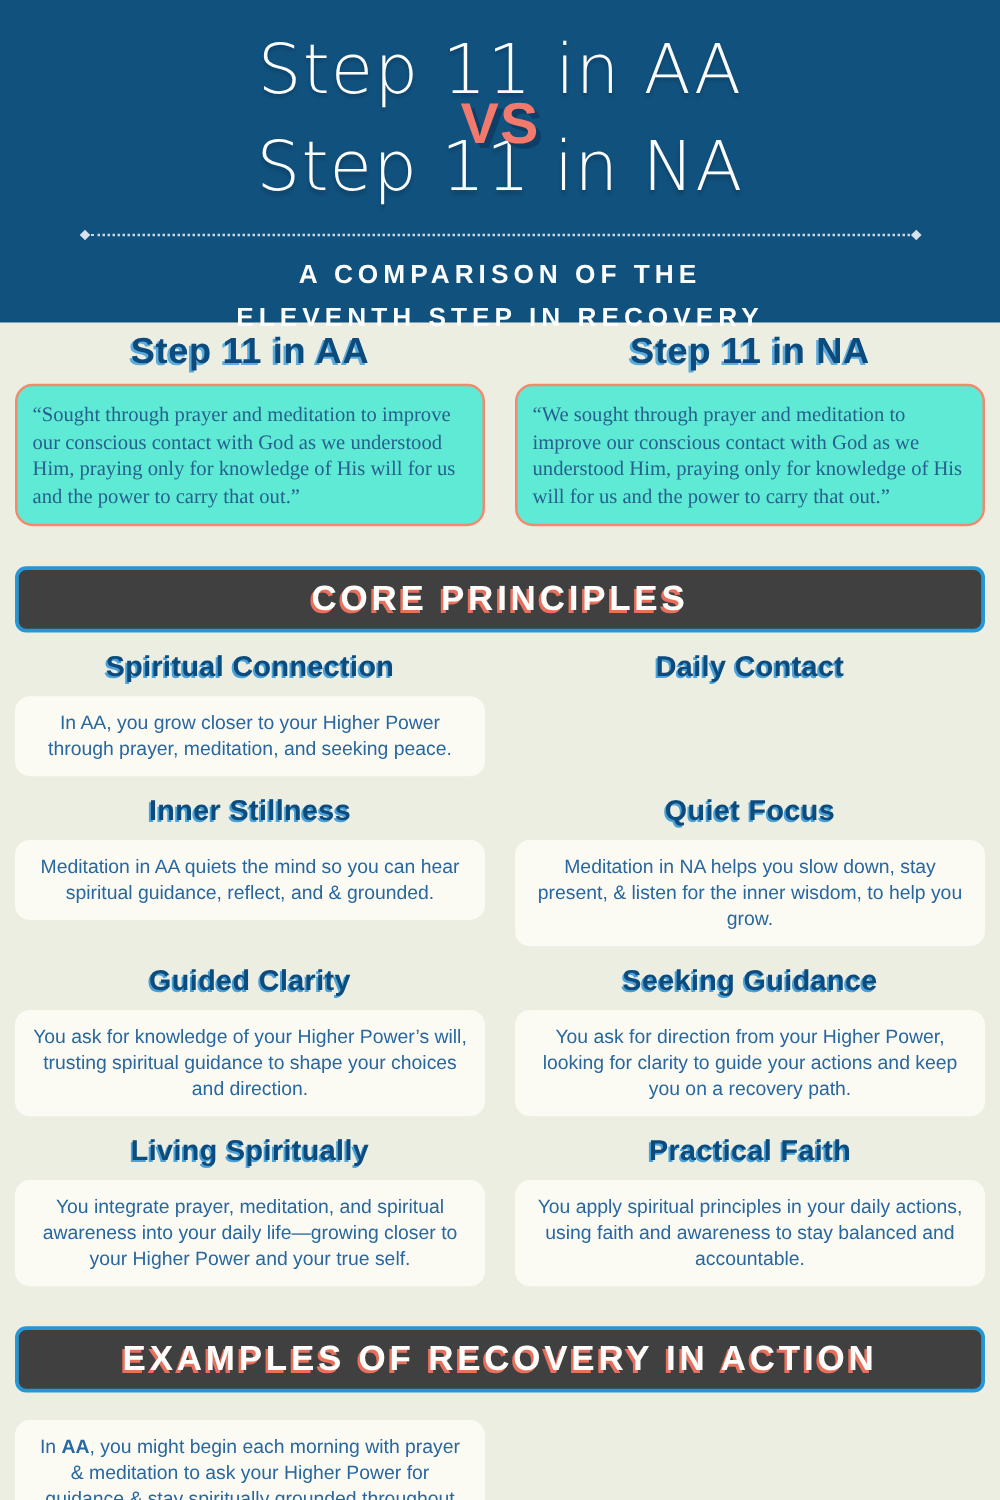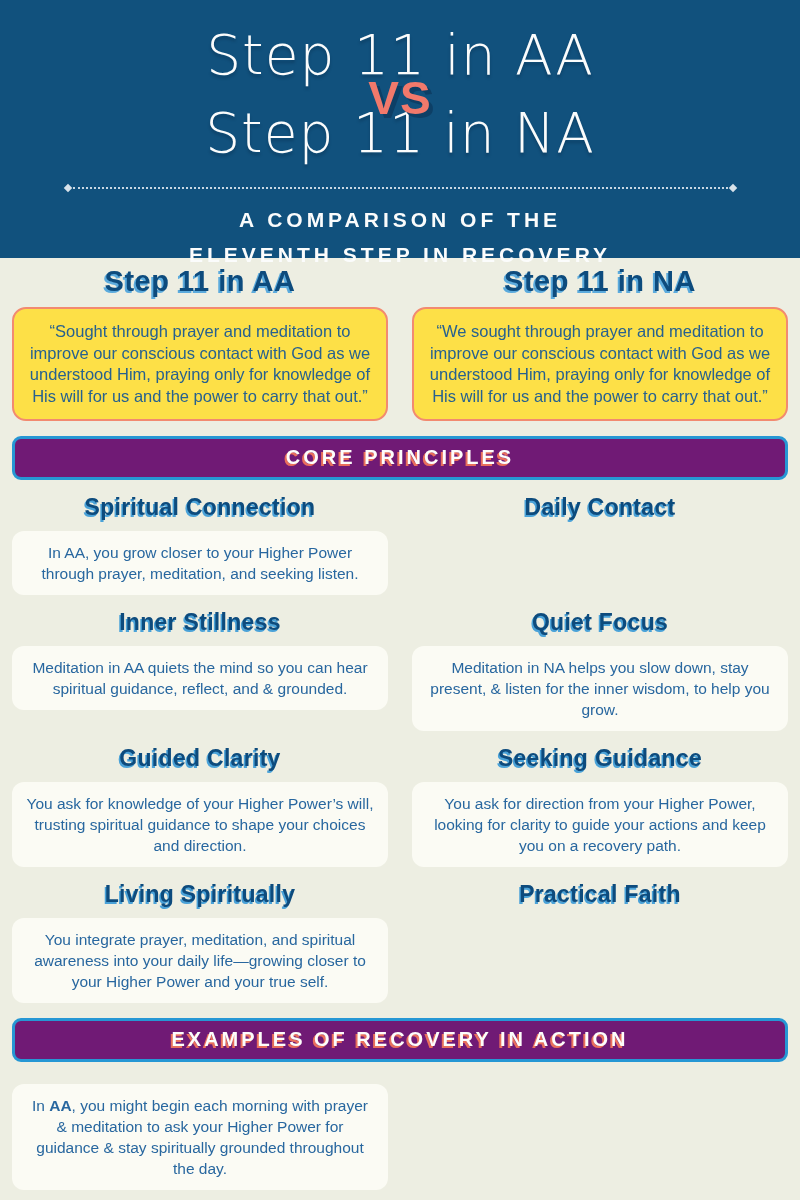--- a/index.html
+++ b/index.html
@@ -76,41 +76,41 @@
     margin-top: 7px;
     font-weight: bold;
     font-size: 29px;
     color: #0d4b7d;
     text-align: center;
     text-shadow: -2px 2px 0 #5cabdd;
     letter-spacing: 0.5px;
   }
   .quote-box {
     margin-top: 9px;
-    background: #fde047;
+    background: #5eead4;
     border: 2px solid #f28a70;
     border-radius: 14px;
     padding: 12px 12px;
     font-size: 16.5px;
     line-height: 21.5px;
     color: #27618f;
-    text-align: center;
+    font-family: Liberation Serif, serif;
   }
 
   
   .banner {
-    margin: 15px 0 0 0;
-    background: #701a75;
+    margin: 32px 0 0 0;
+    background: #404040;
     border: 3px solid #2697d4;
     border-radius: 9px;
     padding: 7px 0 8px 0;
     text-align: center;
     color: #fdfdfb;
     font-weight: bold;
-    font-size: 20px;
+    font-size: 28px;
     letter-spacing: 3px;
     text-shadow: -2px 2px 0 #e96f5c;
   }
 
   
   .cell-heading {
     margin: 14px 0 0 0;
     font-weight: bold;
     font-size: 23px;
     color: #0d4b7d;
@@ -160,21 +160,21 @@
   <div class="two-col">
     <div class="quote-box">“Sought through prayer and meditation to improve our conscious contact with God as we understood Him, praying only for knowledge of His will for us and the power to carry that out.”</div>
     <div class="quote-box">“We sought through prayer and meditation to improve our conscious contact with God as we understood Him, praying only for knowledge of His will for us and the power to carry that out.”</div>
   </div>
 
   <div class="banner">CORE PRINCIPLES</div>
 
   <div class="two-col">
     <div>
       <div class="cell-heading">Spiritual Connection</div>
-      <div class="card">In AA, you grow closer to your Higher Power through prayer, meditation, and seeking listen.</div>
+      <div class="card">In AA, you grow closer to your Higher Power through prayer, meditation, and seeking peace.</div>
     </div>
     <div>
       <div class="cell-heading">Daily Contact</div>
     </div>
   </div>
 
   <div class="two-col">
     <div>
       <div class="cell-heading">Inner Stillness</div>
       <div class="card">Meditation in AA quiets the mind so you can hear spiritual guidance, reflect, and &amp; grounded.</div>
@@ -196,20 +196,21 @@
     </div>
   </div>
 
   <div class="two-col">
     <div>
       <div class="cell-heading">Living Spiritually</div>
       <div class="card">You integrate prayer, meditation, and spiritual awareness into your daily life—growing closer to your Higher Power and your true self.</div>
     </div>
     <div>
       <div class="cell-heading">Practical Faith</div>
+      <div class="card">You apply spiritual principles in your daily actions, using faith and awareness to stay balanced and accountable.</div>
     </div>
   </div>
 
   <div class="banner">EXAMPLES OF RECOVERY IN ACTION</div>
 
   <div class="two-col examples-row">
     <div class="card">
       <span>In </span><b>AA</b><span>, you might begin each morning with prayer &amp; meditation to ask your Higher Power for guidance &amp; stay spiritually grounded throughout the day.</span>
     </div>
   </div>

